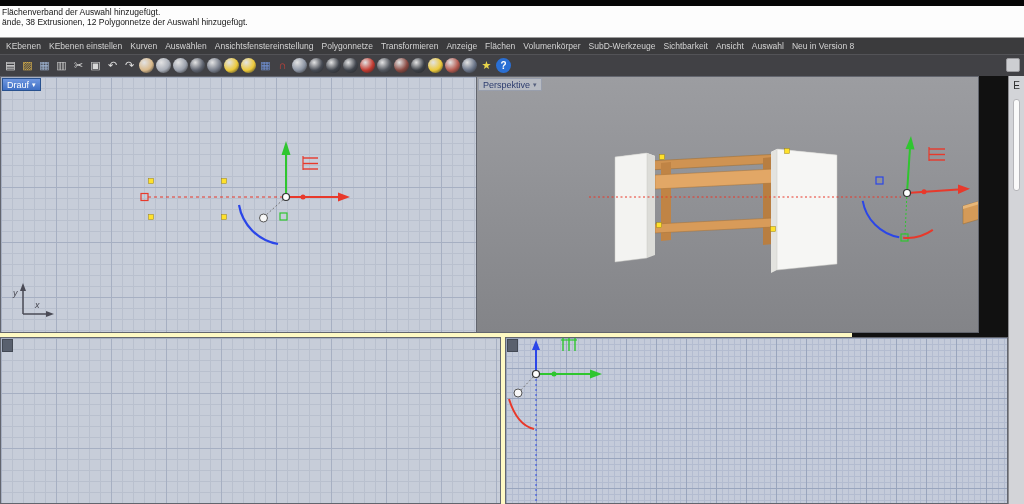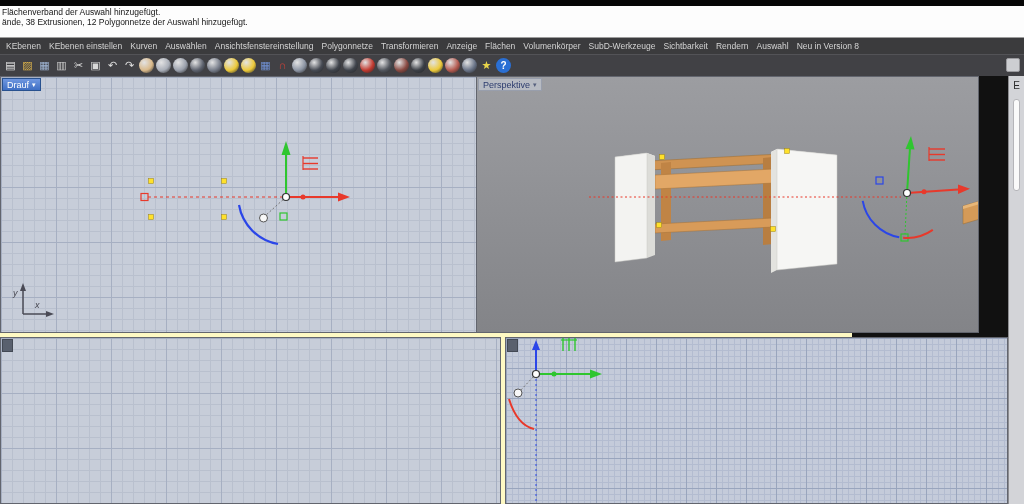--- a/index.html
+++ b/index.html
@@ -77,21 +77,21 @@
       <span class="menu-item">Kurven</span>
       <span class="menu-item">Auswählen</span>
       <span class="menu-item">Ansichtsfenstereinstellung</span>
       <span class="menu-item">Polygonnetze</span>
       <span class="menu-item">Transformieren</span>
       <span class="menu-item">Anzeige</span>
       <span class="menu-item">Flächen</span>
       <span class="menu-item">Volumenkörper</span>
       <span class="menu-item">SubD-Werkzeuge</span>
       <span class="menu-item">Sichtbarkeit</span>
-      <span class="menu-item">Rendern</span>
+      <span class="menu-item">Ansicht</span>
       <span class="menu-item">Auswahl</span>
       <span class="menu-item">Neu in Version 8</span>
     </div>
 
   <div class="toolbar">
     <span class="panel-toggle"></span>
 
   <span class="tb-icon glyph" style="--icon-color: #e9e9e9;">
         <i class="glyph">▤</i>
       </span>

